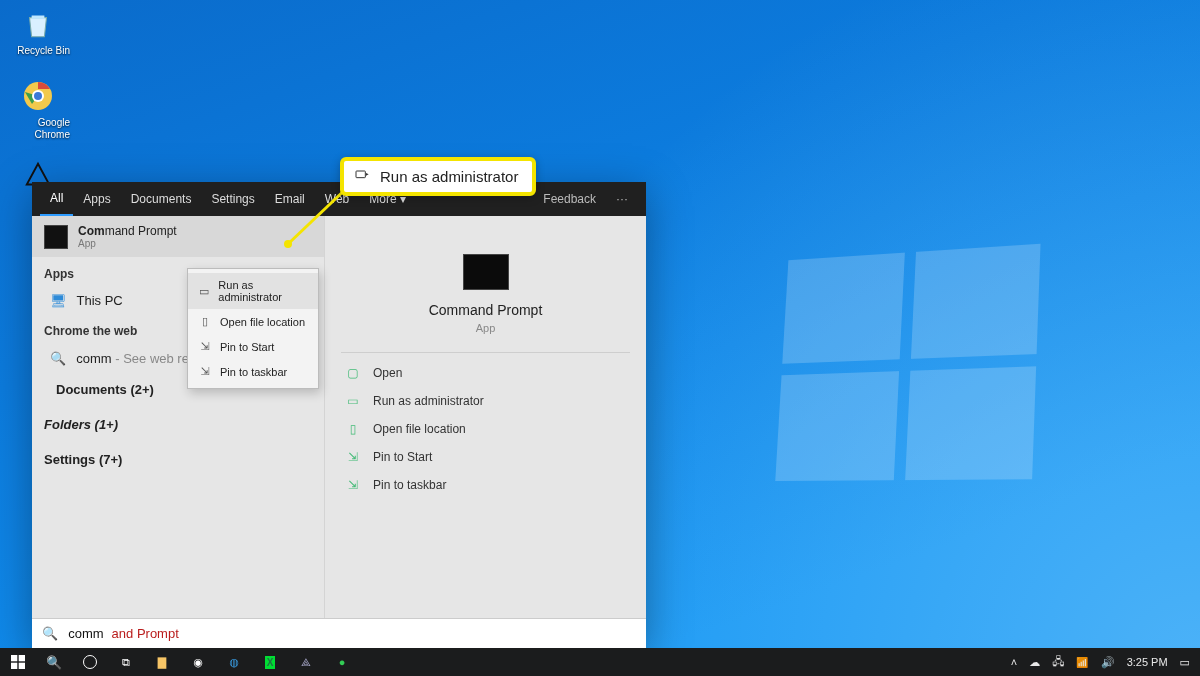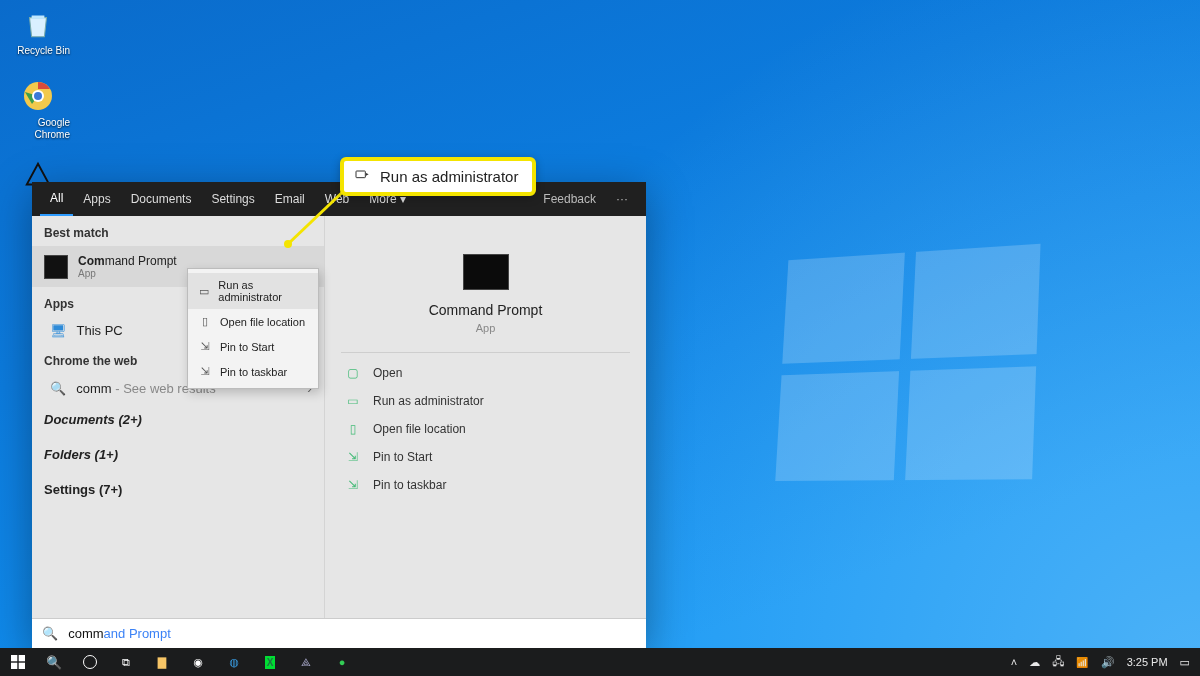--- a/index.html
+++ b/index.html
@@ -227,21 +227,21 @@
     background: #fff;
     border-top: 1px solid #ccc;
     display: flex;
     align-items: center;
     padding: 0 10px;
     box-sizing: border-box;
     font-size: 13px;
   }
   #searchbar .mag { color:#555; margin-right:10px; }
   #searchbar .typed { color:#111; }
-  #searchbar .suggest { color:#3b82f6; }
+  #searchbar .suggest { color:#b91c1c;margin-left:8px; }
 
   
   #callout {
     position: absolute;
     left: 340px;
     top: 157px;
     background: #fff;
     border: 4px solid #f4e400;
     border-radius: 6px;
     padding: 6px 14px 6px 10px;
@@ -317,21 +317,20 @@
     <div class="tab"><span>More</span> <span>▾</span></div>
     <div class="right">
       <div class="tab">Feedback</div>
       <div class="tab">···</div>
     </div>
   </div>
 
   <div id="body">
     <div id="leftcol">
 
-      <div class="sectionlabel">Best match</div>
 
       <div class="result best">
         <div class="thumb"></div>
         <div>
           <div class="rtitle"><b>Com</b><span></span>mand Prompt</div>
           <div class="rsub">App</div>
         </div>
       </div>
 
       <div id="contextmenu">
@@ -359,21 +358,21 @@
         <span>This PC</span>
       </div>
 
       <div class="sectionlabel">Chrome the web</div>
       <div class="result simple" style="padding-left:18px;">
         <span>🔍</span>
         <span><span>comm</span> <span class="dim">- <span>See web results</span></span></span>
         <span class="chev">›</span>
       </div>
 
-      <div class="result simple" style="font-weight:600; padding:10px 12px;font-style:italic;">Documents (2+)</div>
+      <div class="result simple" style="font-weight:600; padding:10px 24px;">Documents (2+)</div>
       <div class="result simple" style="font-weight:600; padding:10px 12px;font-style:italic;">Folders (1+)</div>
       <div class="result simple" style="font-weight:600; padding:10px 12px;">Settings (7+)</div>
     </div>
 
     <div id="rightcol">
       <div class="appicon"></div>
       <div class="apptitle">Command Prompt</div>
       <div class="apptype">App</div>
 
       <div class="action">

